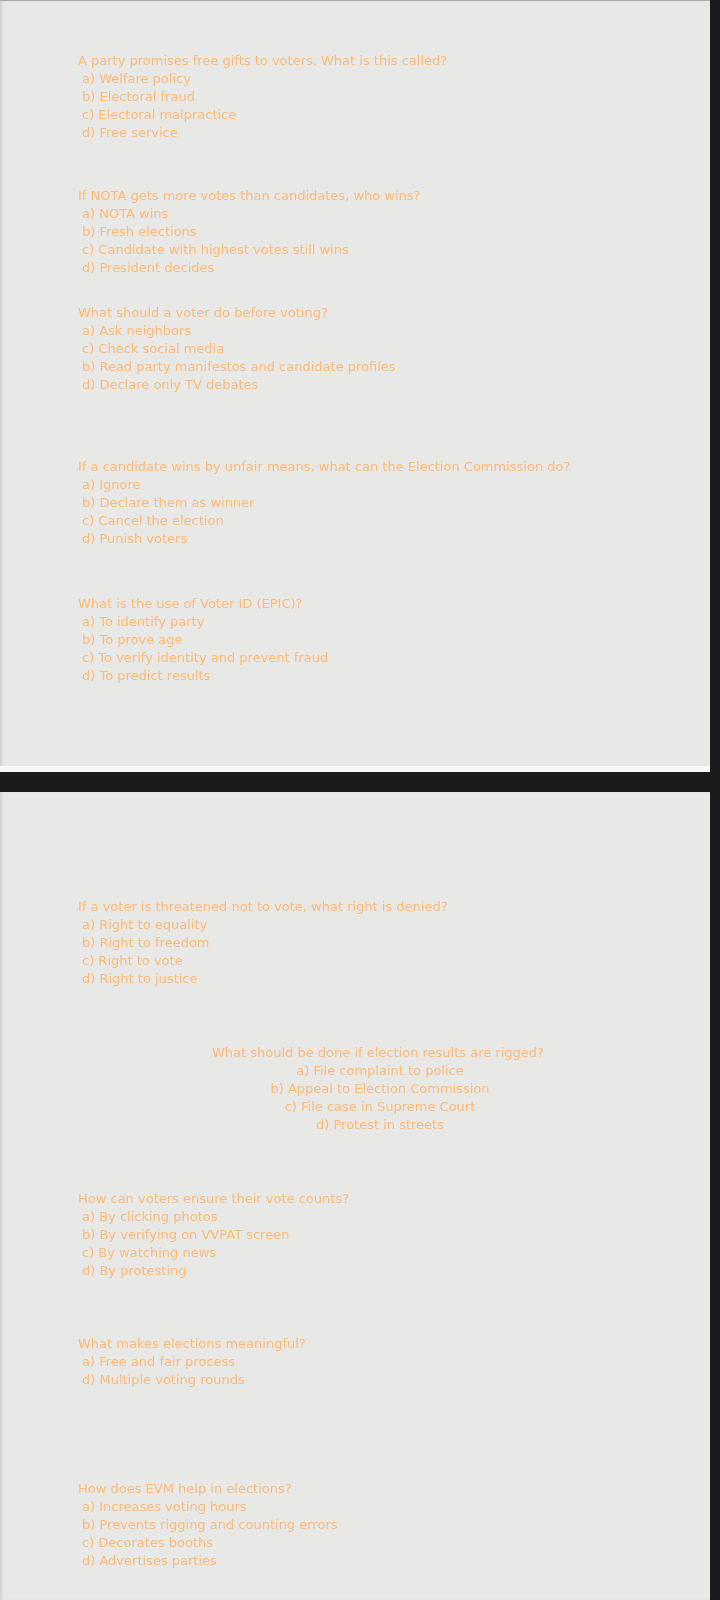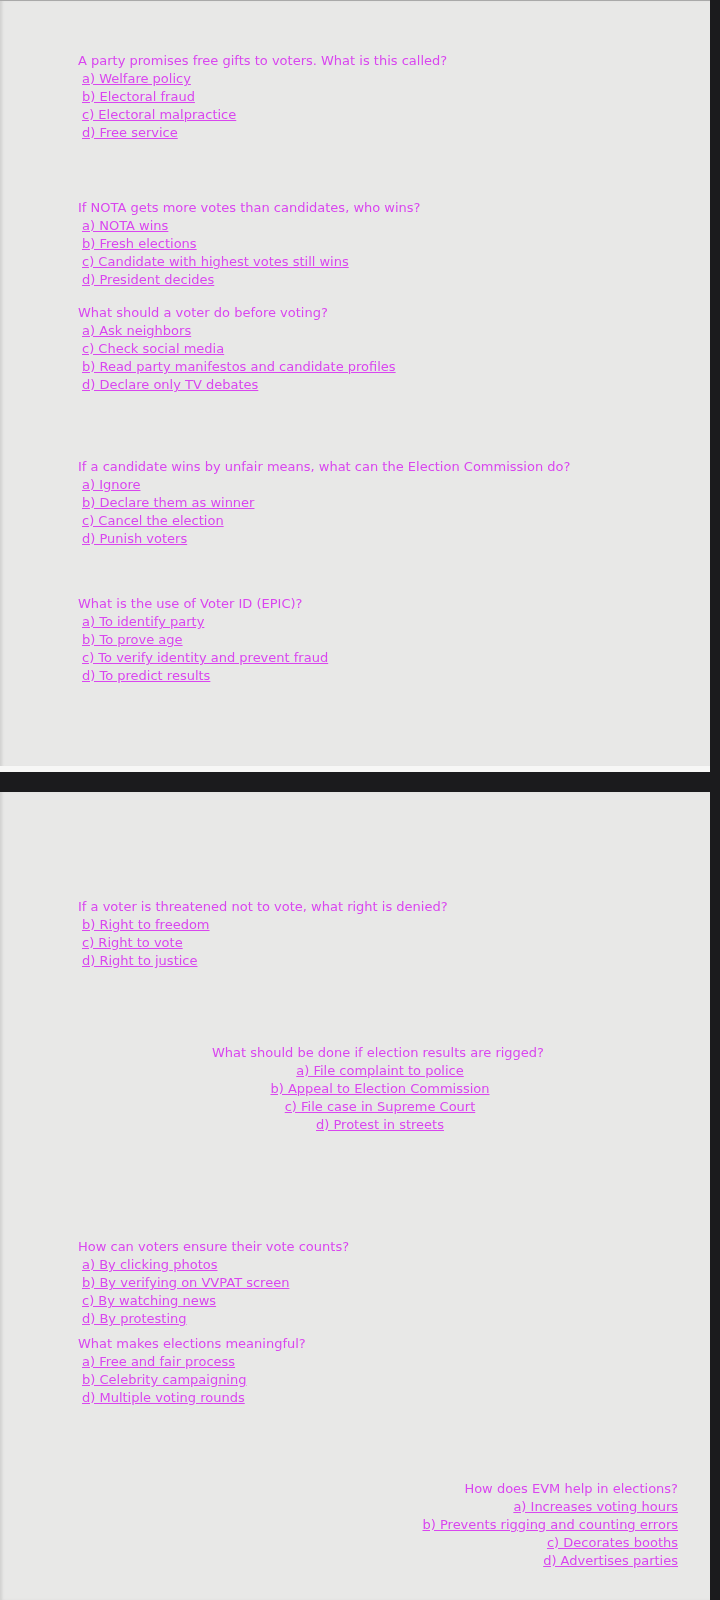--- a/index.html
+++ b/index.html
@@ -51,43 +51,42 @@
     top: 0;
     right: 0;
     width: 10px;
     height: 1600px;
     background: #1b1b1d;
   }
   .q-block {
     position: absolute;
     left: 78px;
     width: 600px;
-    color: #d946ef;
+    color: #fdba74;
     font-size: 13px;
     line-height: 18px;
   }
   .q-text {
     white-space: nowrap;
   }
   .q-option {
     padding-left: 4px;
     white-space: nowrap;
-    text-decoration: underline;
   }
   
   .q-0 { top: 52px; }
-  .q-1 { top: 199px; }
+  .q-1 { top: 187px; }
   .q-2 { top: 304px; }
   .q-3 { top: 458px; }
   .q-4 { top: 595px; }
   .q-5 { top: 898px; }
   .q-6 { top: 1044px; text-align: center; }
-  .q-7 { top: 1238px; }
+  .q-7 { top: 1190px; }
   .q-8 { top: 1335px; }
-  .q-9 { top: 1480px; text-align: right; }
+  .q-9 { top: 1480px; }
 </style>
 </head>
 <body>
 
 <div class="page page-1"></div>
 <div class="page-1-bottom-edge"></div>
 <div class="page-break-band"></div>
 <div class="page page-2"></div>
 <div class="right-strip"></div>
 
@@ -138,20 +137,21 @@
         <div class="q-option">a) To identify party</div>
         <div class="q-option">b) To prove age</div>
         <div class="q-option">c) To verify identity and prevent fraud</div>
         <div class="q-option">d) To predict results</div>
       </div>
   </div>
 
   <div class="q-block q-5">
     <div class="q-text">If a voter is threatened not to vote, what right is denied?</div>
     <div class="q-options">
+        <div class="q-option">a) Right to equality</div>
         <div class="q-option">b) Right to freedom</div>
         <div class="q-option">c) Right to vote</div>
         <div class="q-option">d) Right to justice</div>
       </div>
   </div>
 
   <div class="q-block q-6">
     <div class="q-text">What should be done if election results are rigged?</div>
     <div class="q-options">
         <div class="q-option">a) File complaint to police</div>
@@ -168,21 +168,20 @@
         <div class="q-option">b) By verifying on VVPAT screen</div>
         <div class="q-option">c) By watching news</div>
         <div class="q-option">d) By protesting</div>
       </div>
   </div>
 
   <div class="q-block q-8">
     <div class="q-text">What makes elections meaningful?</div>
     <div class="q-options">
         <div class="q-option">a) Free and fair process</div>
-        <div class="q-option">b) Celebrity campaigning</div>
         <div class="q-option">d) Multiple voting rounds</div>
       </div>
   </div>
 
   <div class="q-block q-9">
     <div class="q-text">How does EVM help in elections?</div>
     <div class="q-options">
         <div class="q-option">a) Increases voting hours</div>
         <div class="q-option">b) Prevents rigging and counting errors</div>
         <div class="q-option">c) Decorates booths</div>

